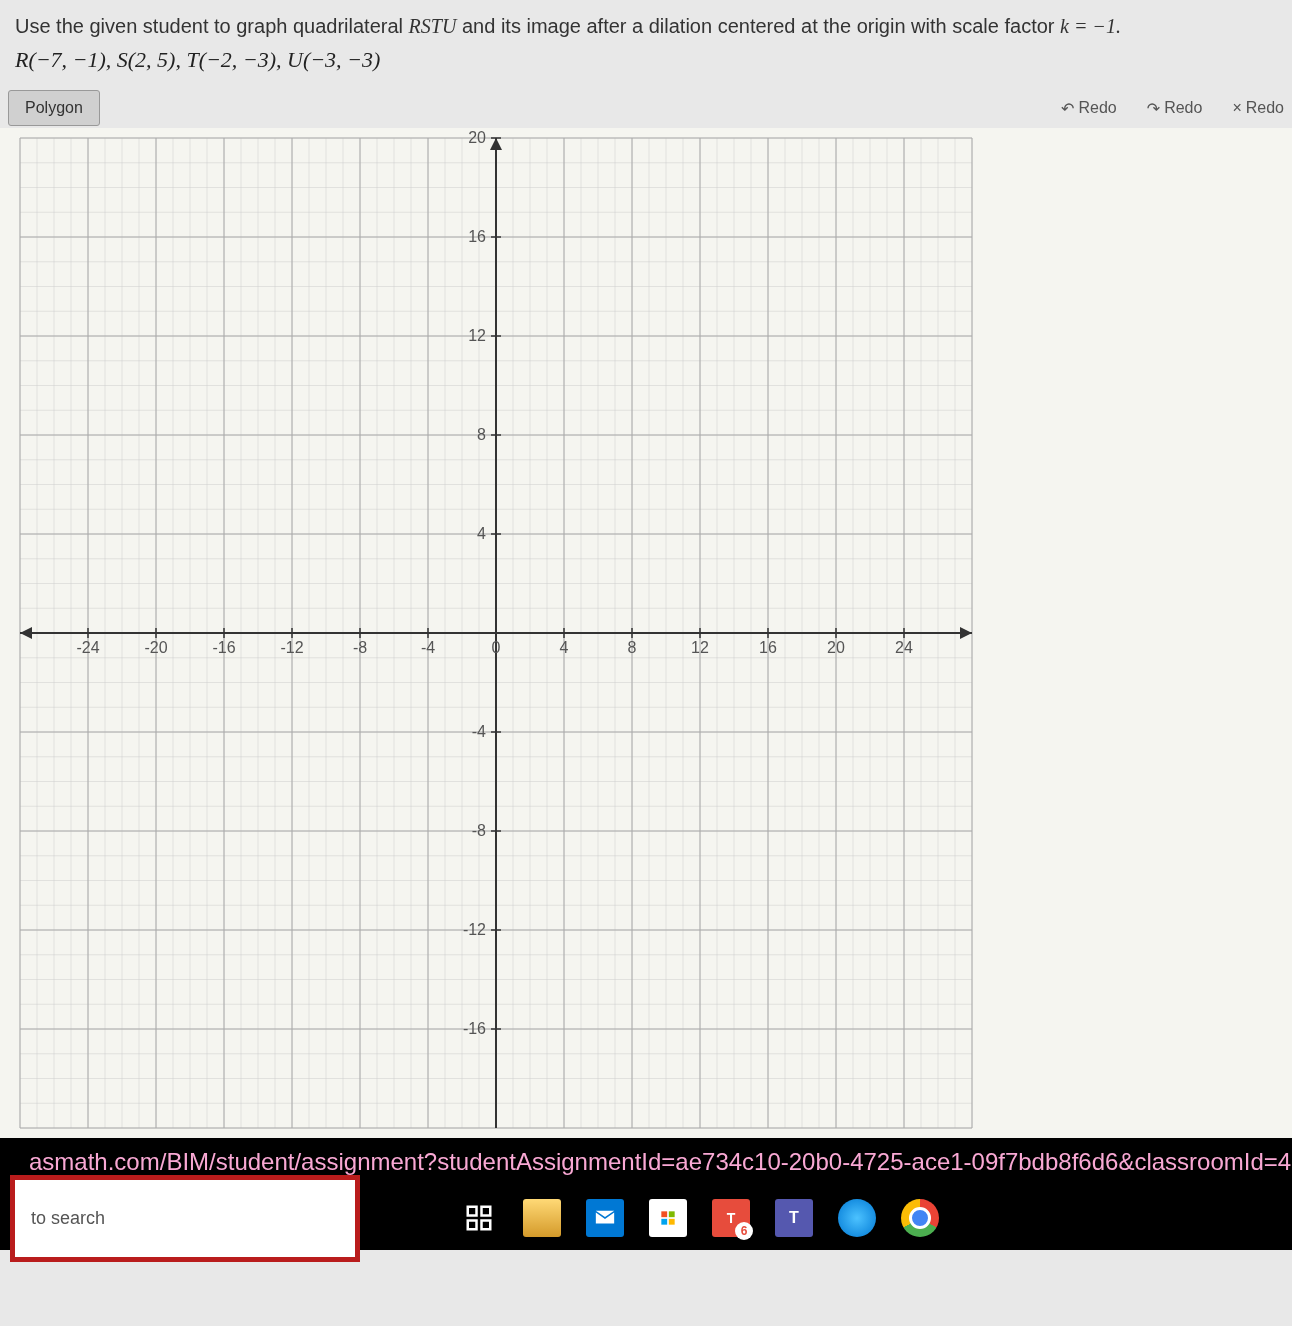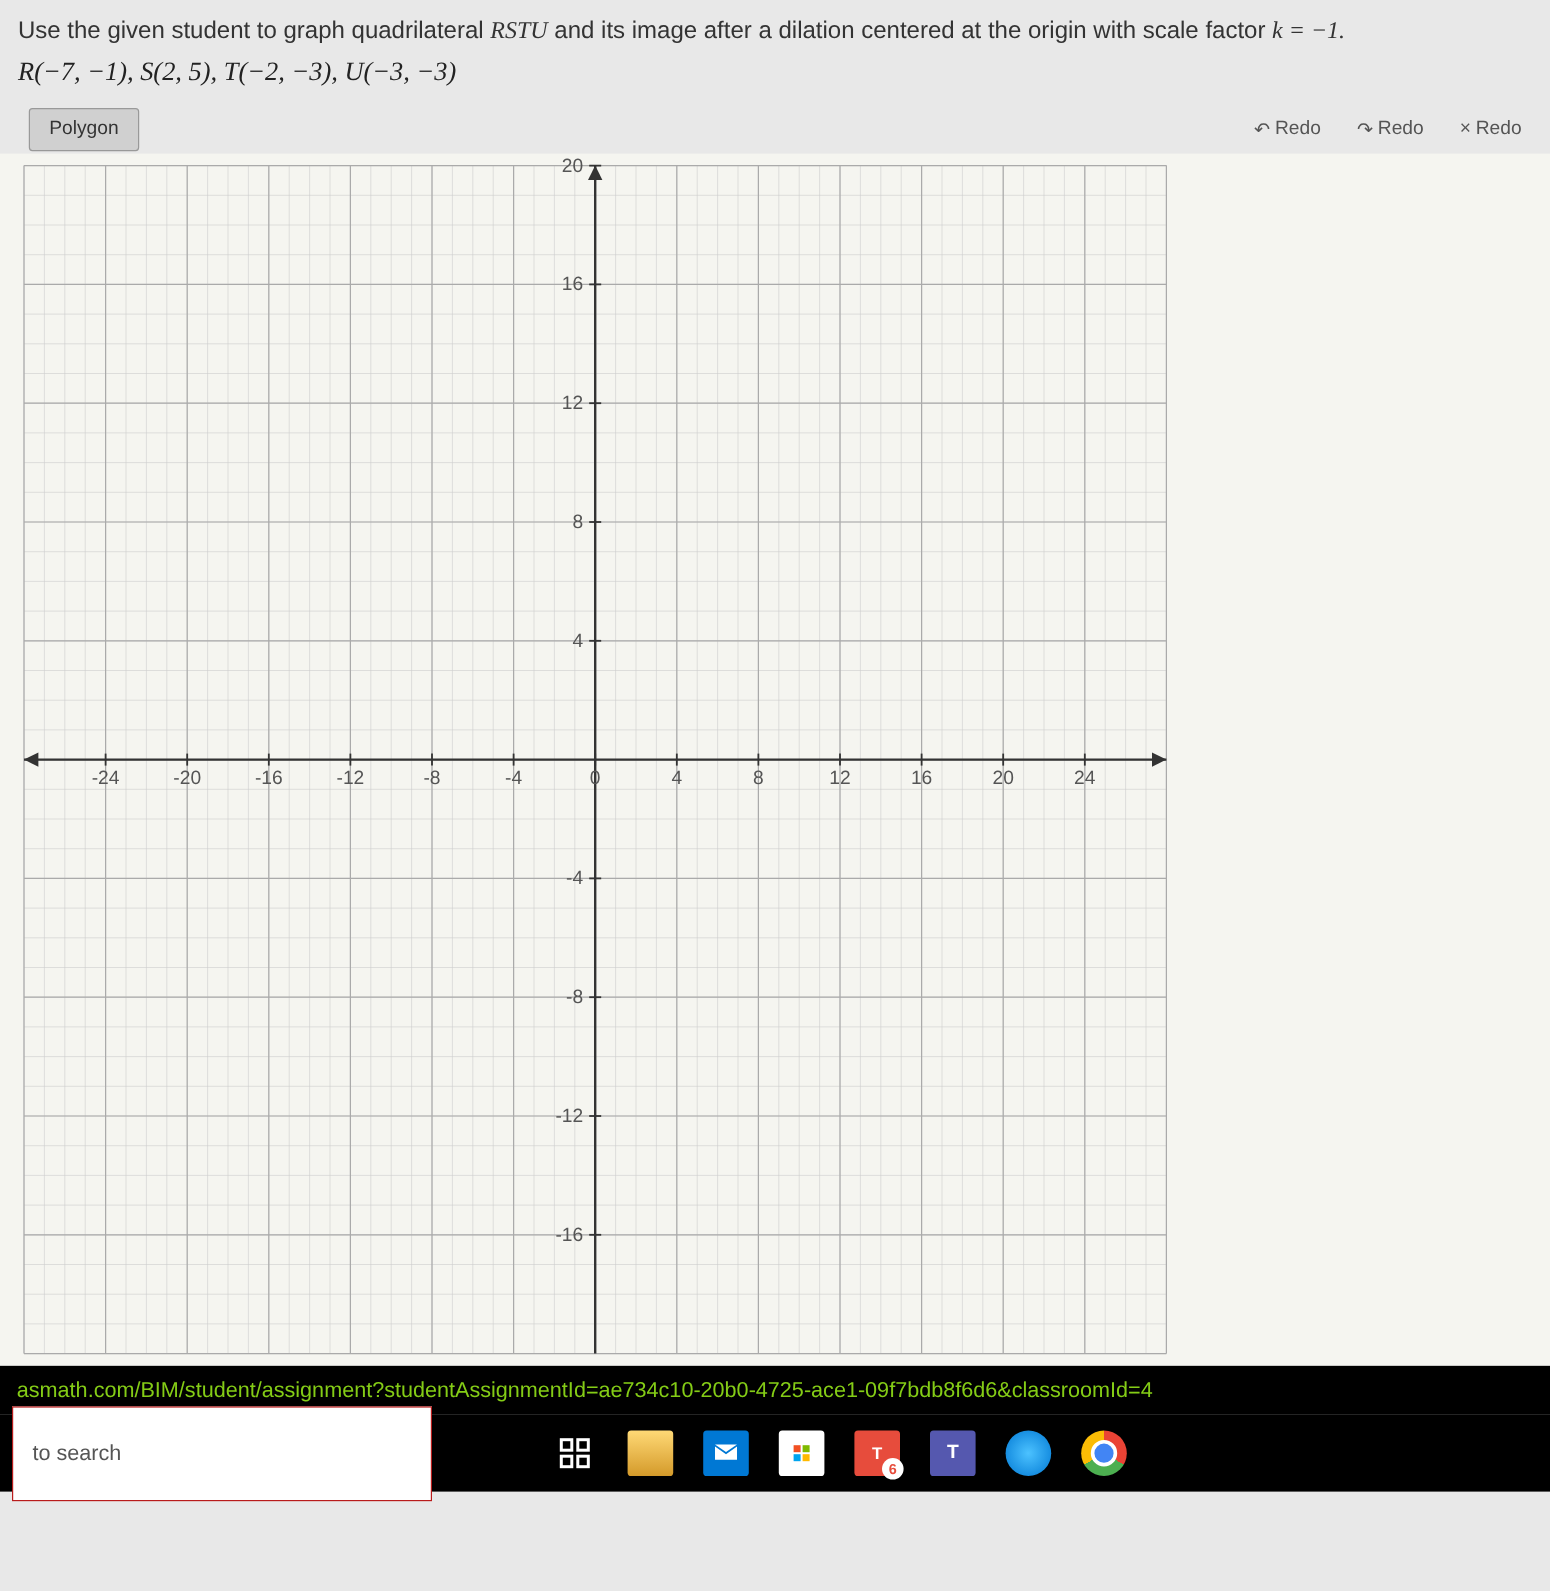--- a/index.html
+++ b/index.html
@@ -21,21 +21,21 @@
       padding: 0 15px 15px;
       font-size: 22px;
       font-family: 'Times New Roman', serif;
       font-style: italic;
       font-weight: normal;
       color: #222;
     }
     .toolbar {
       display: flex;
       align-items: center;
-      padding: 0 24px;
+      padding: 0 8px;
       height: 40px;
     }
     .polygon-btn {
       background: #d0d0d0;
       border: 1px solid #999;
       padding: 8px 16px;
       font-size: 16px;
       color: #333;
       cursor: pointer;
       border-radius: 3px;
@@ -51,41 +51,41 @@
     .graph-container {
       position: relative;
       width: 100%;
       height: 1010px;
       background: #f5f5f0;
       overflow: hidden;
     }
     .graph-svg { width: 100%; height: 100%; }
     .url-bar {
       background: #000;
-      color: #84cc16;
-      padding: 10px 14px;
-      font-size: 18px;
+      color: #f9a8d4;
+      padding: 10px 29px;
+      font-size: 24px;
       white-space: nowrap;
       overflow: hidden;
     }
     .taskbar {
       background: #000;
       display: flex;
       align-items: center;
       height: 64px;
       padding: 0 10px;
       gap: 20px;
     }
     .search-box {
       background: #fff;
       color: #555;
       padding: 28px 16px;
       font-size: 18px;
       width: 350px;
-      border: 1px solid #b91c1c;
+      border: 5px solid #b91c1c;
     }
     .taskbar-icons {
       display: flex;
       gap: 25px;
       margin-left: 80px;
       align-items: center;
     }
     .taskbar-icon {
       width: 38px;
       height: 38px;

